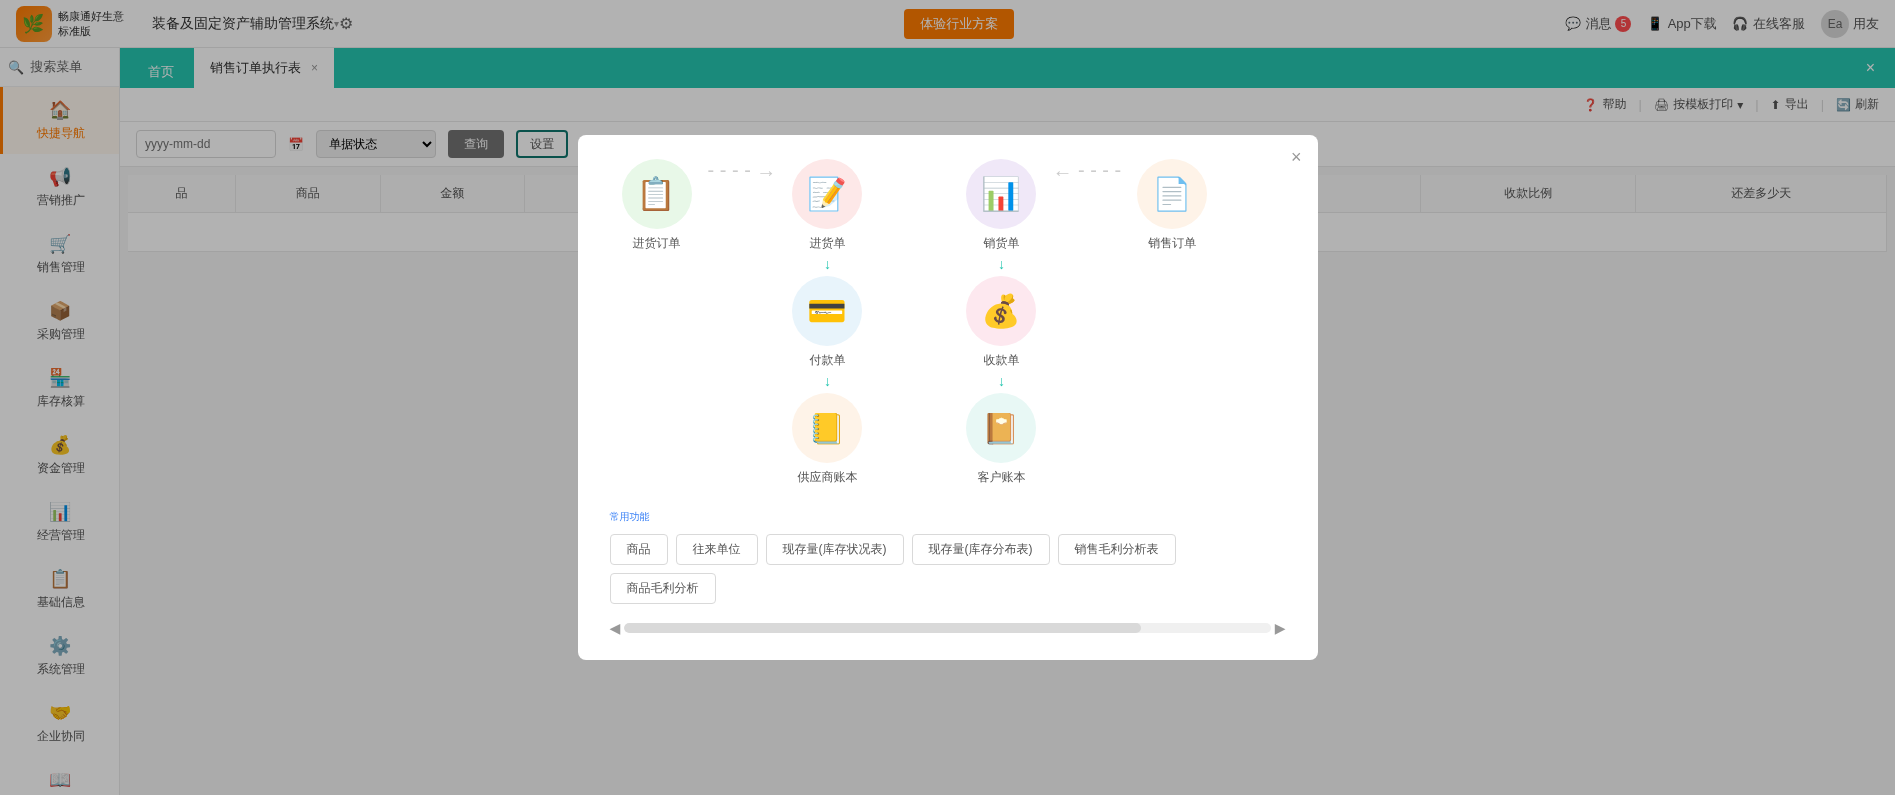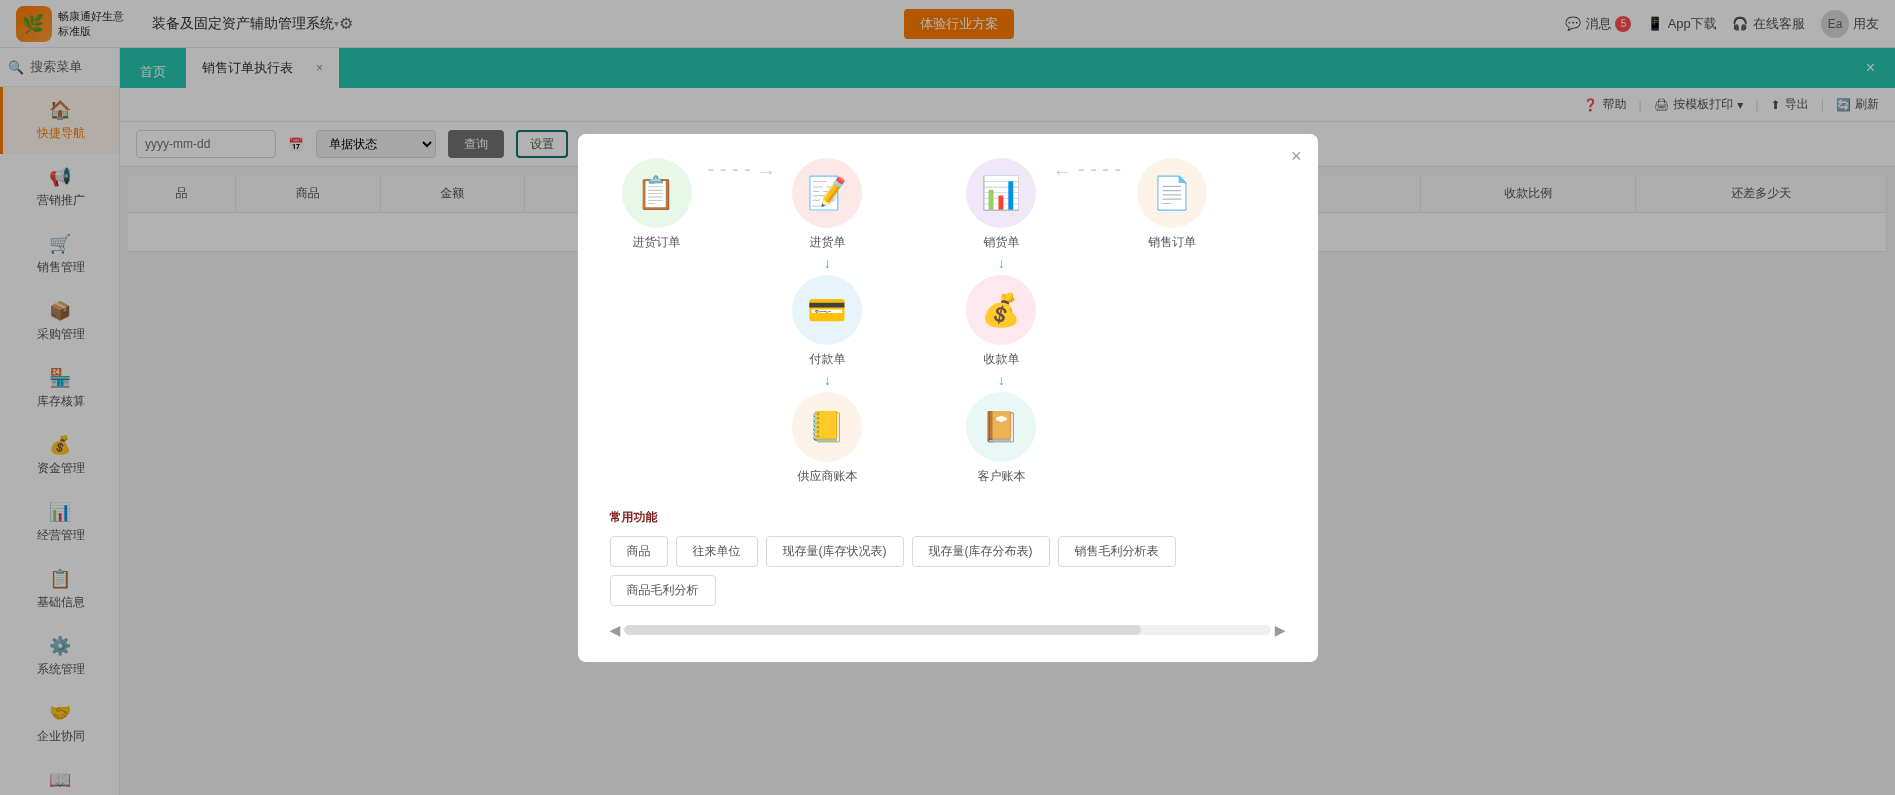--- a/index.html
+++ b/index.html
@@ -102,27 +102,28 @@
       padding: 0;
       height: 40px;
     }
     .tab-home {
       padding: 0 20px;
       height: 32px; line-height: 40px;
       color: #fff;
       cursor: pointer;
       font-size: 13px;
       background: #26c6b0;
+      margin-left: 8px;
     }
     .tab-active {
       background: #fff;
       color: #333;
       padding: 0 16px;
       height: 40px; line-height: 40px;
-      display: flex; align-items: center; gap: 23px;
+      display: flex; align-items: center; gap: 10px;
       font-size: 13px;
       cursor: pointer;
     }
     .tab-close { color: #999; font-size: 12px; cursor: pointer; }
     .tab-close-btn {
       margin-left: auto;
       margin-right: 8px;
       color: #fff;
       cursor: pointer;
       font-size: 16px;
@@ -253,21 +254,21 @@
       display: flex; align-items: center;
       padding-top: 20px;
       color: #ccc; font-size: 18px;
     }
     .flow-arrow-down {
       color: #26c6b0; font-size: 14px; text-align: center;
     }
 
     
     .common-functions { }
-    .common-title { font-size: 12px; color: #7f1d1d; margin-bottom: 10px; font-weight: bold; }
+    .common-title { font-size: 10px; color: #3b82f6; margin-bottom: 10px; font-weight: normal; }
     .common-btns { display: flex; flex-wrap: wrap; gap: 8px; }
     .common-btn {
       border: 1px solid #d9d9d9; border-radius: 4px;
       padding: 6px 16px; font-size: 12px; color: #555;
       cursor: pointer; background: #fff;
     }
 
     
     .popup-scroll {
       display: flex; align-items: center;

